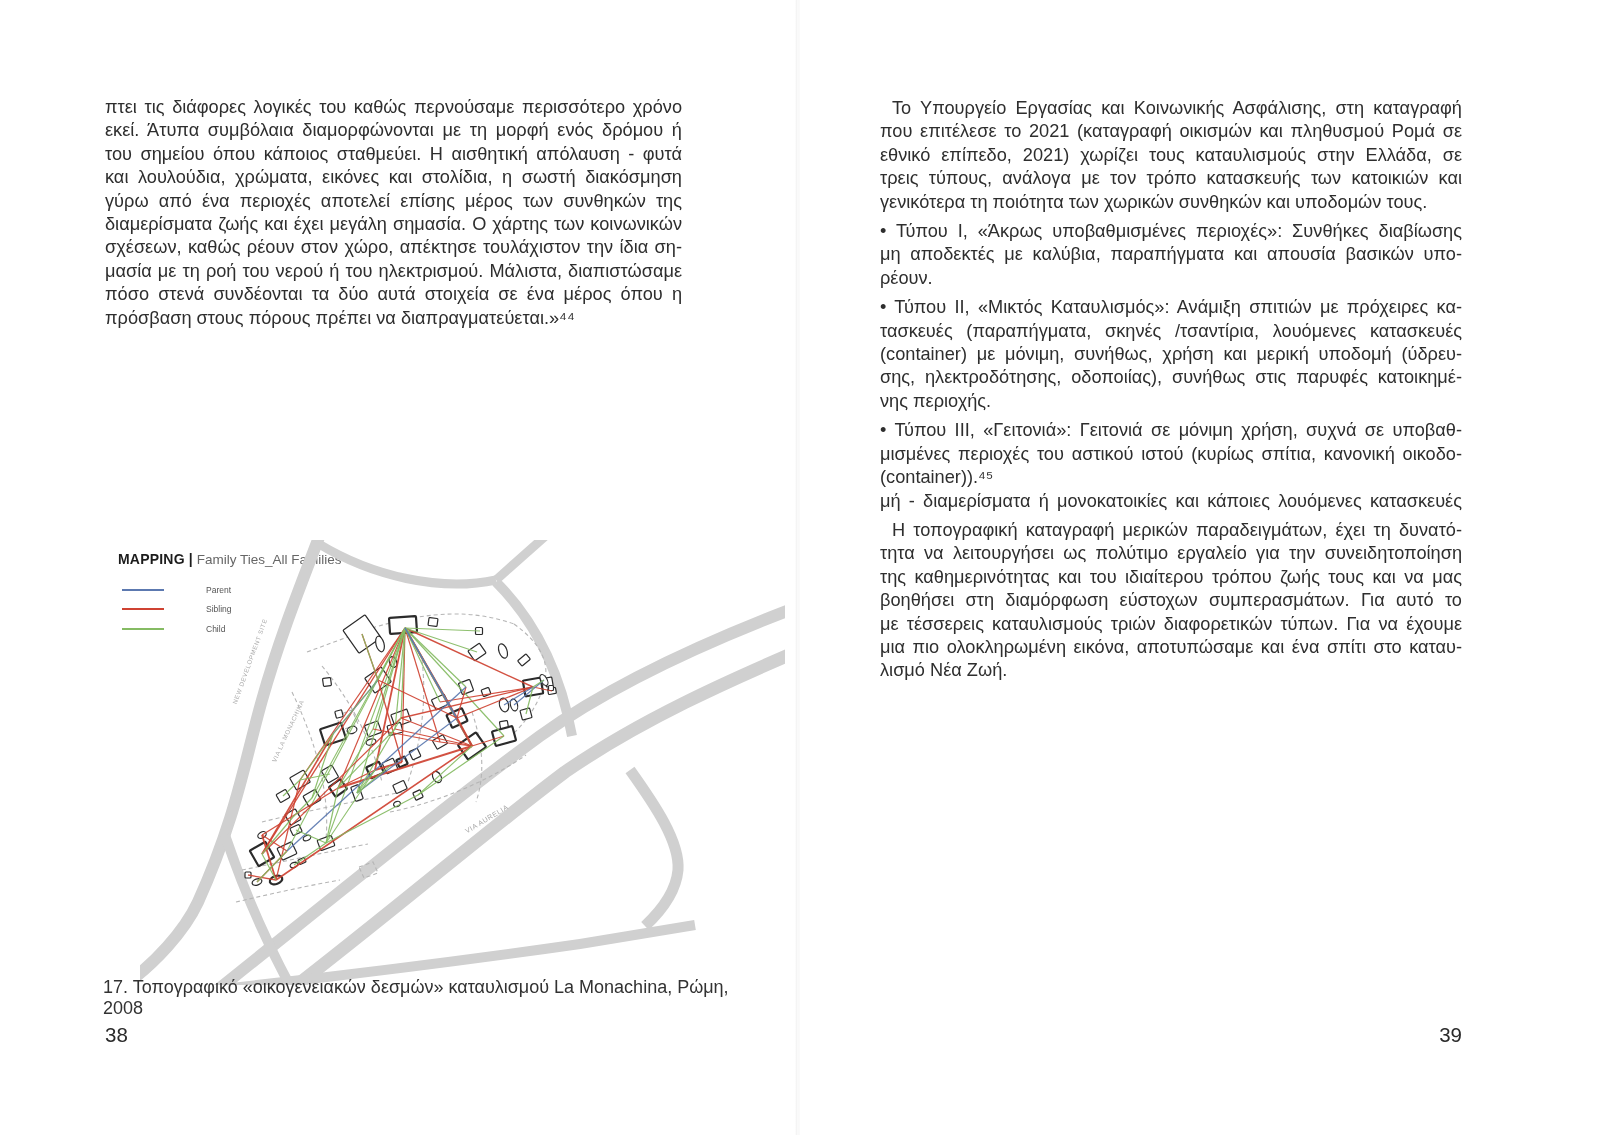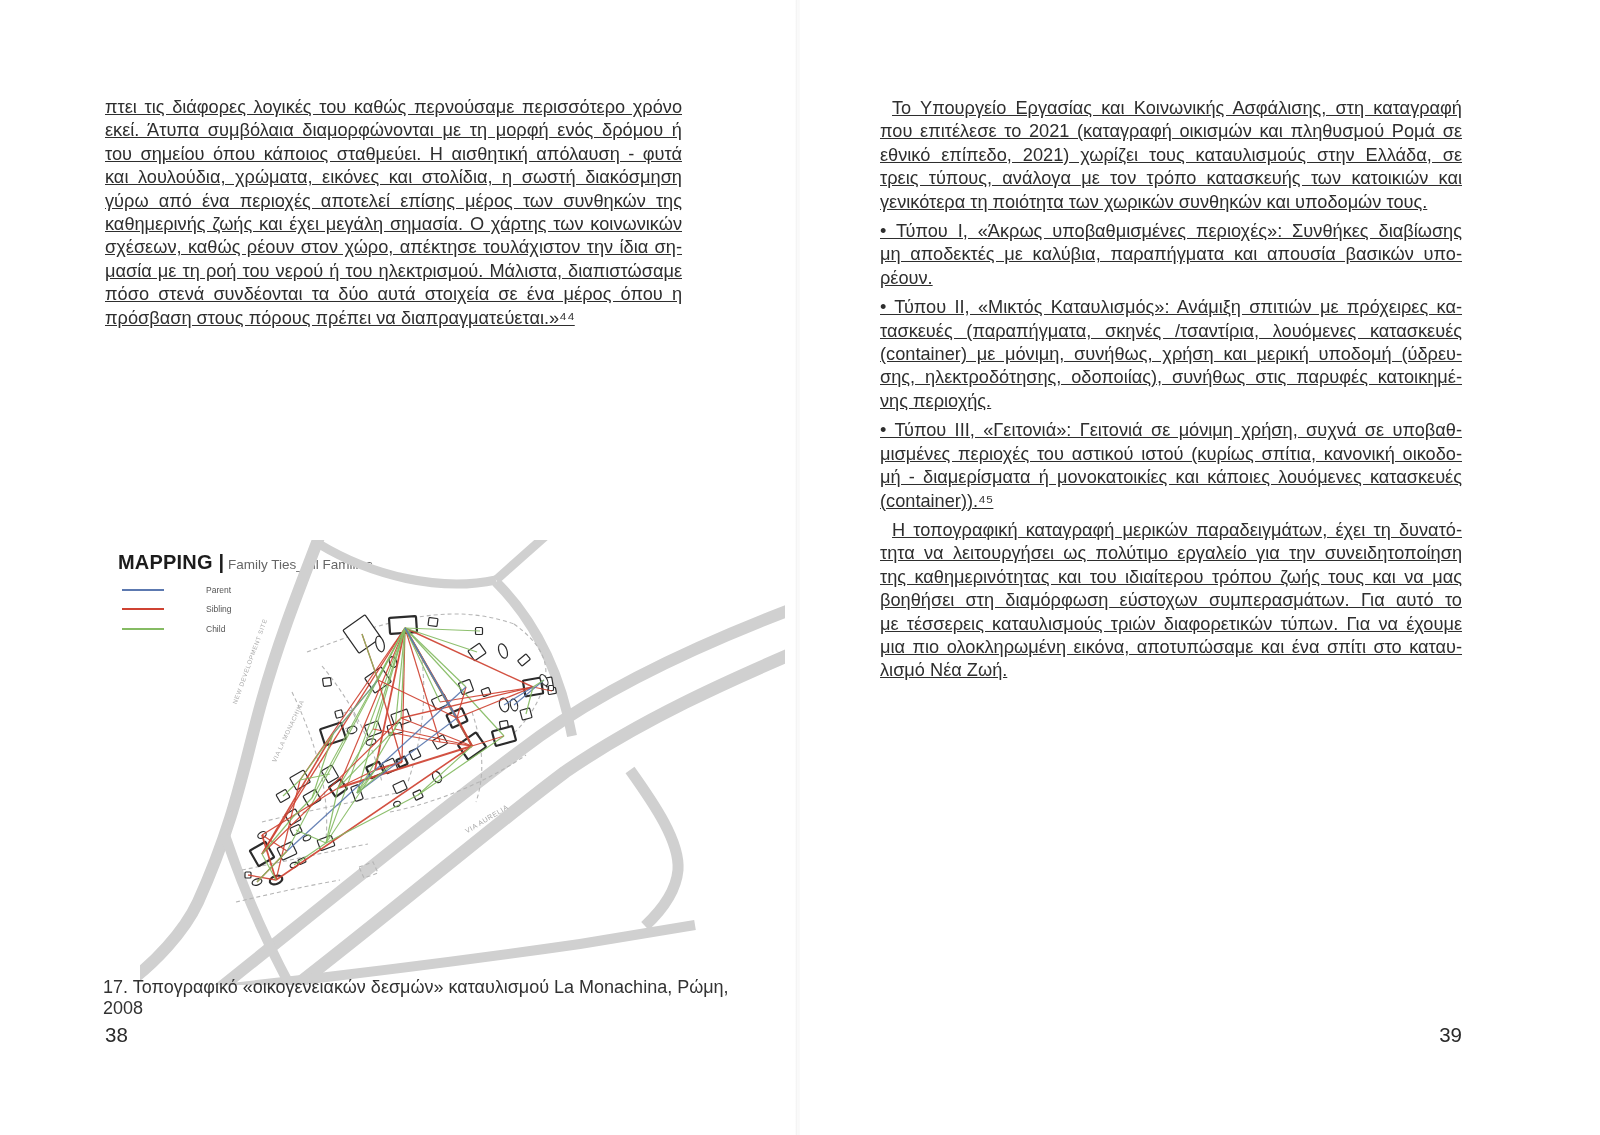--- a/index.html
+++ b/index.html
@@ -5,26 +5,26 @@
   html,body{margin:0;padding:0;}
   body{
     width:1600px;height:1135px;position:relative;background:#ffffff;
     font-family:"Liberation Sans","DejaVu Sans",sans-serif;color:#2e2e2e;overflow:hidden;
   }
   .gutter{position:absolute;top:0;left:795px;width:5px;height:1135px;
     background:linear-gradient(90deg,rgba(0,0,0,0) 0%,rgba(0,0,0,0.06) 40%,rgba(255,255,255,1) 55%,rgba(0,0,0,0.04) 80%,rgba(0,0,0,0) 100%);}
   .textblock{position:absolute;font-size:18.2px;line-height:23.4px;color:#2e2e2e;}
   .left-text{left:105px;top:96px;width:577px;}
   .right-text{left:880px;top:97px;width:582px;}
-  .para{margin:0 0 6px 0;text-decoration:underline;}
+  .para{margin:0 0 6px 0;}
   .jline{text-align:justify;text-align-last:justify;white-space:nowrap;}
   .jline.last{text-align-last:left;}
   .para.indented .jline.first{text-indent:12px;}
   .fig-title{position:absolute;left:118px;top:551px;font-size:13.5px;color:#666;}
-  .fig-title b{color:#1c1c1c;font-weight:bold;font-size:20px;letter-spacing:0.2px;}
+  .fig-title b{color:#1c1c1c;font-weight:bold;font-size:14px;letter-spacing:0.2px;}
   .legend{position:absolute;left:122px;top:580px;}
   .legend-item{height:19.5px;display:flex;align-items:center;}
   .legend-swatch{display:inline-block;width:42px;height:2px;margin-right:6px;}
   .legend-label{font-size:8.5px;color:#555;padding-left:36px;}
   .map-wrap{position:absolute;left:140px;top:540px;width:645px;height:445px;}
   .caption{position:absolute;left:103px;top:977px;width:660px;font-size:18px;color:#323232;}
   .pagenum{position:absolute;font-size:20.5px;color:#2a2a2a;}
   .pagenum.left{left:105px;top:1023px;}
   .pagenum.right{left:1380px;top:1023px;width:82px;text-align:right;}
 </style>
@@ -33,21 +33,21 @@
 
 <div class="gutter"></div>
 
 <div>
   <div class="textblock left-text para">
       <div class="jline first">πτει τις διάφορες λογικές του καθώς περνούσαμε περισσότερο χρόνο</div>
       <div class="jline">εκεί. Άτυπα συμβόλαια διαμορφώνονται με τη μορφή ενός δρόμου ή</div>
       <div class="jline">του σημείου όπου κάποιος σταθμεύει. Η αισθητική απόλαυση - φυτά</div>
       <div class="jline">και λουλούδια, χρώματα, εικόνες και στολίδια, η σωστή διακόσμηση</div>
       <div class="jline">γύρω από ένα περιοχές αποτελεί επίσης μέρος των συνθηκών της</div>
-      <div class="jline">καθημερινής ζωής και έχει μεγάλη σημασία. Ο χάρτης των κοινωνικών</div>
+      <div class="jline">διαμερίσματα ζωής και έχει μεγάλη σημασία. Ο χάρτης των κοινωνικών</div>
       <div class="jline">σχέσεων, καθώς ρέουν στον χώρο, απέκτησε τουλάχιστον την ίδια ση-</div>
       <div class="jline">μασία με τη ροή του νερού ή του ηλεκτρισμού. Μάλιστα, διαπιστώσαμε</div>
       <div class="jline">πόσο στενά συνδέονται τα δύο αυτά στοιχεία σε ένα μέρος όπου η</div>
       <div class="jline last">πρόσβαση στους πόρους πρέπει να διαπραγματεύεται.»⁴⁴</div>
     </div>
 
   <div class="fig-title">
     <b>MAPPING |</b><span> Family Ties_All Families</span>
   </div>
 
@@ -267,22 +267,22 @@
     <div class="para">
         <div class="jline first">• Τύπου II, «Μικτός Καταυλισμός»: Ανάμιξη σπιτιών με πρόχειρες κα-</div>
         <div class="jline">τασκευές (παραπήγματα, σκηνές /τσαντίρια, λουόμενες κατασκευές</div>
         <div class="jline">(container) με μόνιμη, συνήθως, χρήση και μερική υποδομή (ύδρευ-</div>
         <div class="jline">σης, ηλεκτροδότησης, οδοποιίας), συνήθως στις παρυφές κατοικημέ-</div>
         <div class="jline last">νης περιοχής.</div>
       </div>
     <div class="para">
         <div class="jline first">• Τύπου III, «Γειτονιά»: Γειτονιά σε μόνιμη χρήση, συχνά σε υποβαθ-</div>
         <div class="jline">μισμένες περιοχές του αστικού ιστού (κυρίως σπίτια, κανονική οικοδο-</div>
+        <div class="jline last">(container)).⁴⁵</div>
         <div class="jline">μή - διαμερίσματα ή μονοκατοικίες και κάποιες λουόμενες κατασκευές</div>
-        <div class="jline last">(container)).⁴⁵</div>
       </div>
     <div class="para indented">
         <div class="jline first">Η τοπογραφική καταγραφή μερικών παραδειγμάτων, έχει τη δυνατό-</div>
         <div class="jline">τητα να λειτουργήσει ως πολύτιμο εργαλείο για την συνειδητοποίηση</div>
         <div class="jline">της καθημερινότητας και του ιδιαίτερου τρόπου ζωής τους και να μας</div>
         <div class="jline">βοηθήσει στη διαμόρφωση εύστοχων συμπερασμάτων. Για αυτό το</div>
         <div class="jline">με τέσσερεις καταυλισμούς τριών διαφορετικών τύπων. Για να έχουμε</div>
         <div class="jline">μια πιο ολοκληρωμένη εικόνα, αποτυπώσαμε και ένα σπίτι στο καταυ-</div>
         <div class="jline last">λισμό Νέα Ζωή.</div>
       </div>

